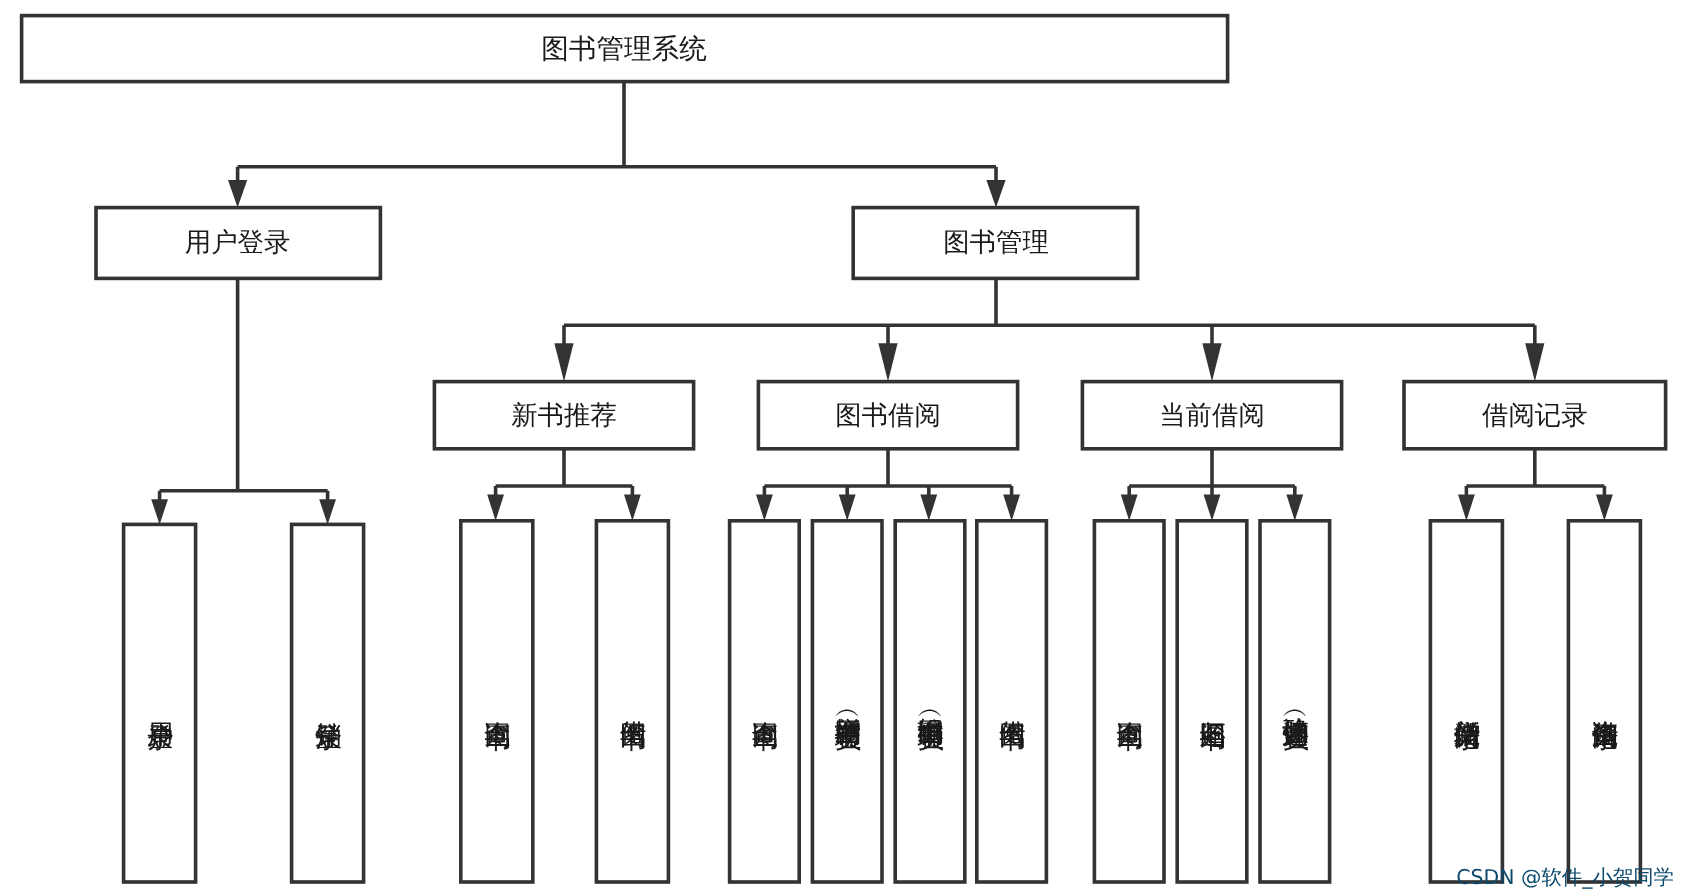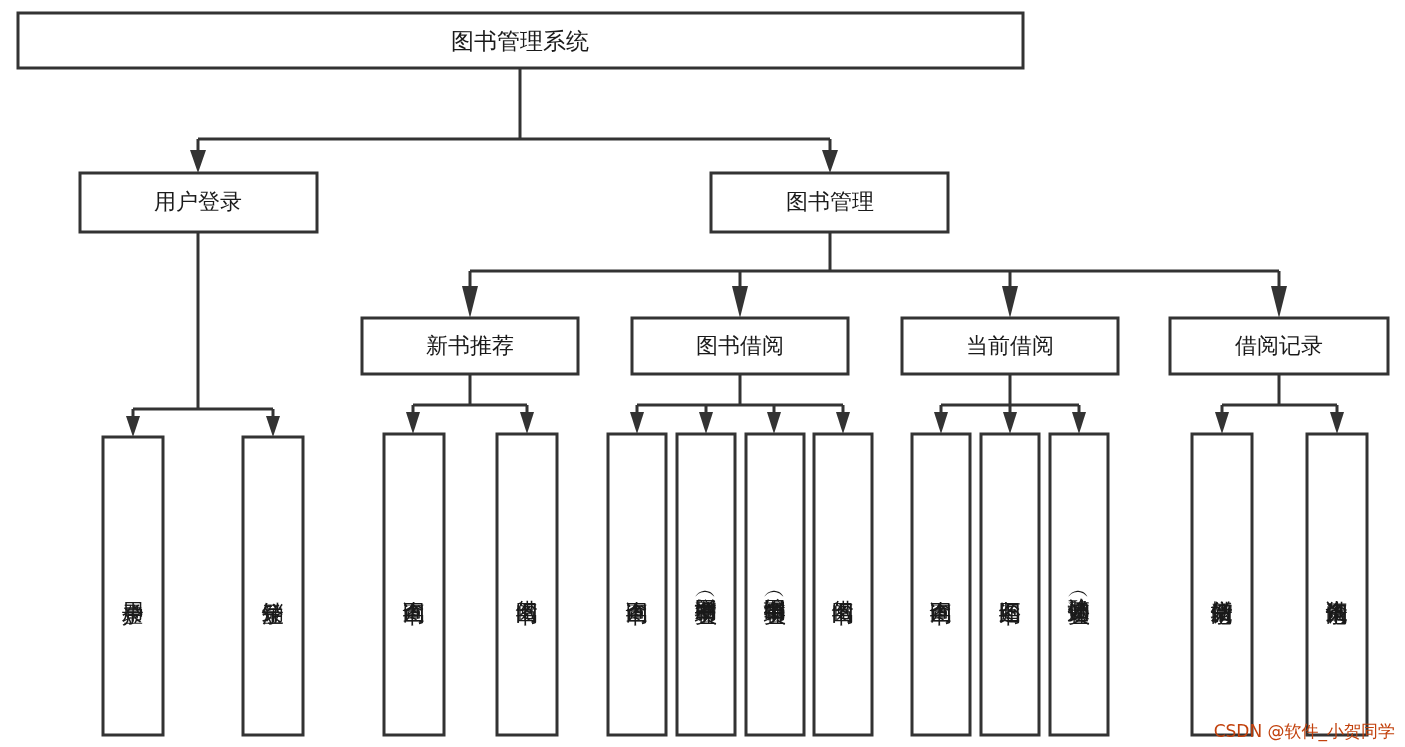--- a/index.html
+++ b/index.html
@@ -67,21 +67,21 @@
     display: flex;
     align-items: center;
     justify-content: center;
   }
   .watermark {
     position: absolute;
     right: 10px;
     bottom: 4px;
     font-family: "DejaVu Sans", "Liberation Sans", sans-serif;
     font-size: 17px;
-    color: #c2410c;
+    color: #0c4a6e;
     white-space: nowrap;
     pointer-events: none;
   }
 </style>
 </head>
 <body>
 
 <svg id="diagram" viewBox="0 0 1405 747" xmlns="http://www.w3.org/2000/svg">
 
   <g>

